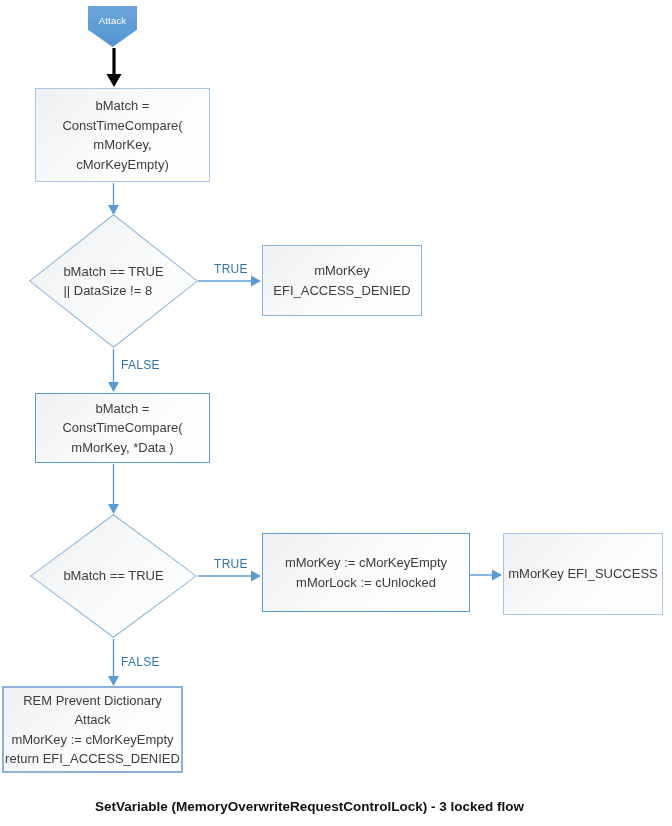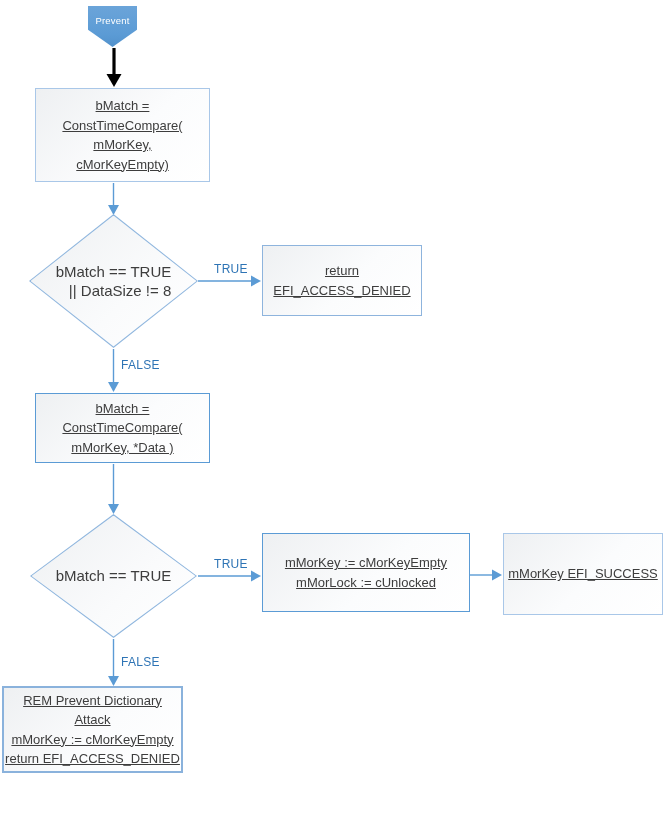--- a/index.html
+++ b/index.html
@@ -8,40 +8,39 @@
     font-family:"Liberation Sans", sans-serif;color:#3d3d3d;
   }
   #edges{position:absolute;left:0;top:0;width:672px;height:826px;z-index:1;}
   .node{
     position:absolute;z-index:2;display:flex;align-items:center;justify-content:center;
     text-align:center;font-size:13px;line-height:19.5px;white-space:pre-line;
     box-sizing:border-box;
   }
   .box{
     background:linear-gradient(135deg,#eef0f2 0%,#fbfcfd 55%,#ffffff 100%);
-    text-decoration:underline;
   }
   .border-light{border:1px solid #a9c7e8;}
   .border-med{border:1.3px solid #8eb4dd;}
   .border-strong{border:1.6px solid #5b9bd5;}
   .border-thick{border:2px solid #8ab2dc;}
   .diamond{position:absolute;z-index:2;}
   .diamond-bg{
     position:absolute;inset:0;
     clip-path:polygon(50% 0,100% 50%,50% 100%,0 50%);
     background:#8fb6de;
   }
   .diamond-fill{
     position:absolute;inset:1.5px;
     clip-path:polygon(50% 0,100% 50%,50% 100%,0 50%);
     background:linear-gradient(135deg,#eef0f2 0%,#fafbfc 60%,#ffffff 100%);
   }
   .diamond-text{
     position:absolute;inset:0;display:flex;align-items:center;justify-content:center;
-    text-align:right;font-size:15px;line-height:19.5px;white-space:pre-line;
+    text-align:left;font-size:13px;line-height:19.5px;white-space:pre-line;
   }
   .start-shape{
     position:absolute;left:88px;top:6px;width:49px;height:41px;z-index:2;
     clip-path:polygon(0 0,100% 0,100% 58%,50% 100%,0 58%);
     background:linear-gradient(180deg,#6ba4d9 0%,#5b9bd5 70%,#5291cb 100%);
   }
   .start-label{
     position:absolute;left:88px;top:6px;width:49px;height:28px;z-index:3;
     display:flex;align-items:center;justify-content:center;
     color:#ffffff;font-size:9.5px;letter-spacing:.2px;
@@ -88,38 +87,38 @@
       <line x1="470" y1="575" x2="493" y2="575" stroke="#5b9bd5" stroke-width="1.4"></line>
       <polygon points="492,569.5 492,580.5 502,575" fill="#5b9bd5"></polygon>
     </g>
     <g>
       <line x1="113.5" y1="639" x2="113.5" y2="677" stroke="#5b9bd5" stroke-width="1.4"></line>
       <polygon points="108,676 119,676 113.5,686" fill="#5b9bd5"></polygon>
     </g>
   </svg>
 
   <div class="start-shape"></div>
-  <div class="start-label">Prevent</div>
+  <div class="start-label">Attack</div>
 
   <div class="node box border-light" style="left:35px;top:88px;width:175px;height:94px;">
     <span>bMatch =
 ConstTimeCompare(
 mMorKey,
 cMorKeyEmpty)</span>
   </div>
 
   <div class="diamond" style="left:29px;top:214px;width:169px;height:134px;">
     <div class="diamond-bg"></div>
     <div class="diamond-fill"></div>
     <div class="diamond-text">bMatch == TRUE
 || DataSize != 8</div>
   </div>
 
   <div class="node box border-med" style="left:262px;top:245px;width:160px;height:71px;">
-    <span>return
+    <span>mMorKey
 EFI_ACCESS_DENIED</span>
   </div>
 
   <div class="node box border-strong" style="left:35px;top:393px;width:175px;height:70px;">
     <span>bMatch =
 ConstTimeCompare(
 mMorKey, *Data )</span>
   </div>
 
   <div class="diamond" style="left:30px;top:514px;width:167px;height:124px;">
@@ -141,14 +140,15 @@
     <span>REM Prevent Dictionary Attack
 mMorKey := cMorKeyEmpty
 return EFI_ACCESS_DENIED</span>
   </div>
 
   <div class="edge-label" style="left:214px;top:262px;">TRUE</div>
   <div class="edge-label" style="left:121px;top:358px;">FALSE</div>
   <div class="edge-label" style="left:214px;top:557px;">TRUE</div>
   <div class="edge-label" style="left:121px;top:655px;">FALSE</div>
 
+  <div class="caption">SetVariable (MemoryOverwriteRequestControlLock) - 3 locked flow</div>
 
 </div>
 
 </body></html>

